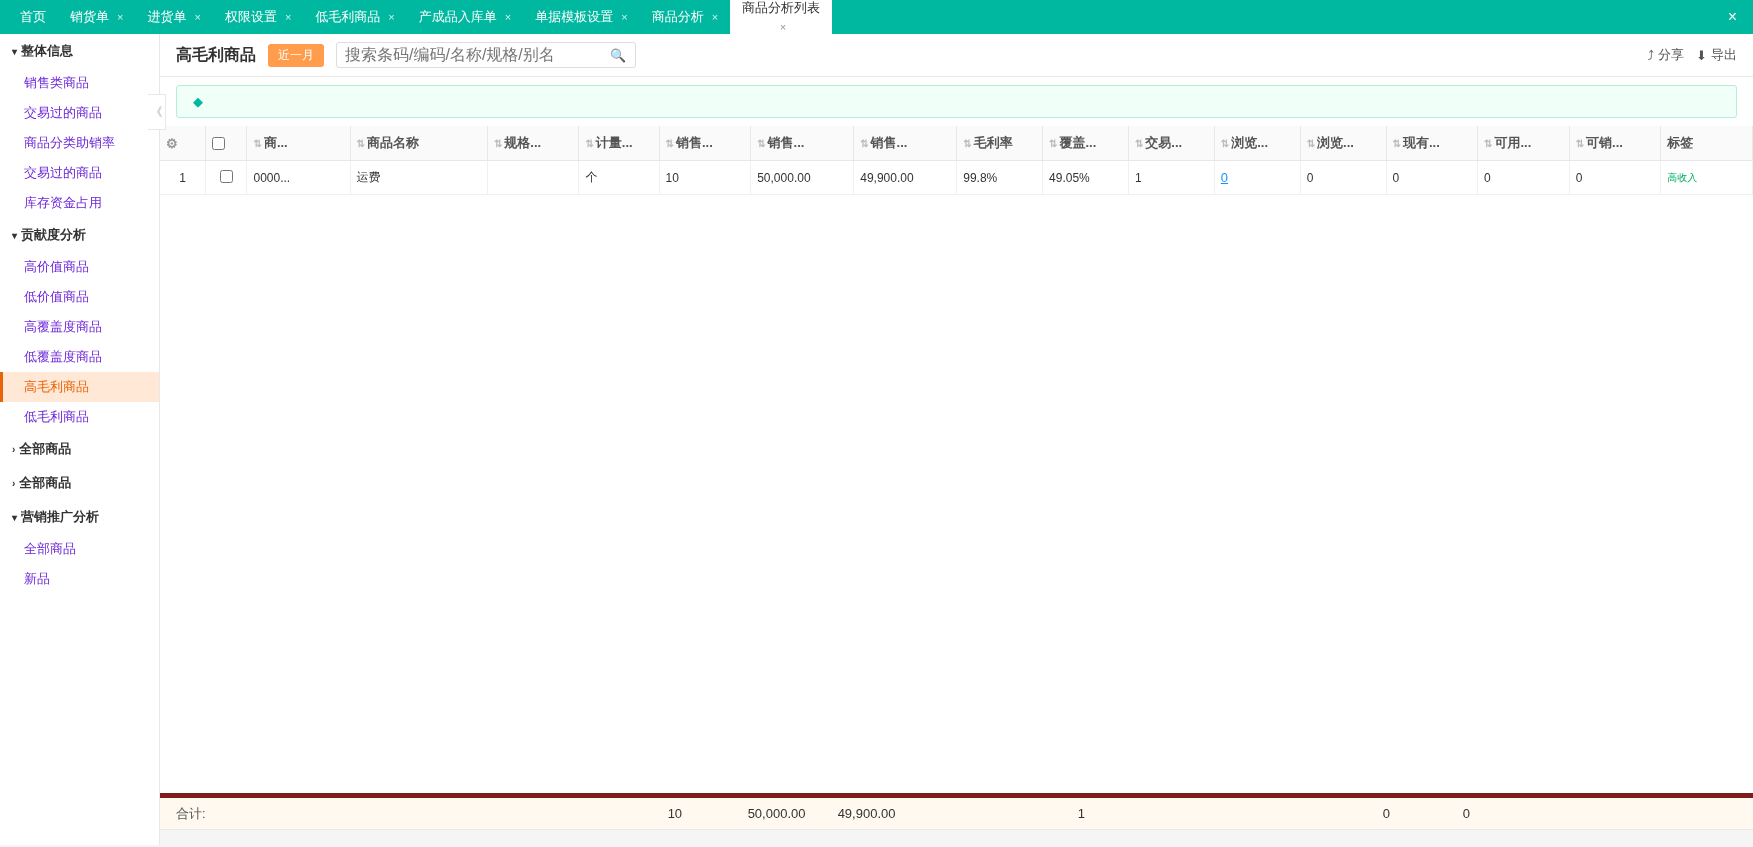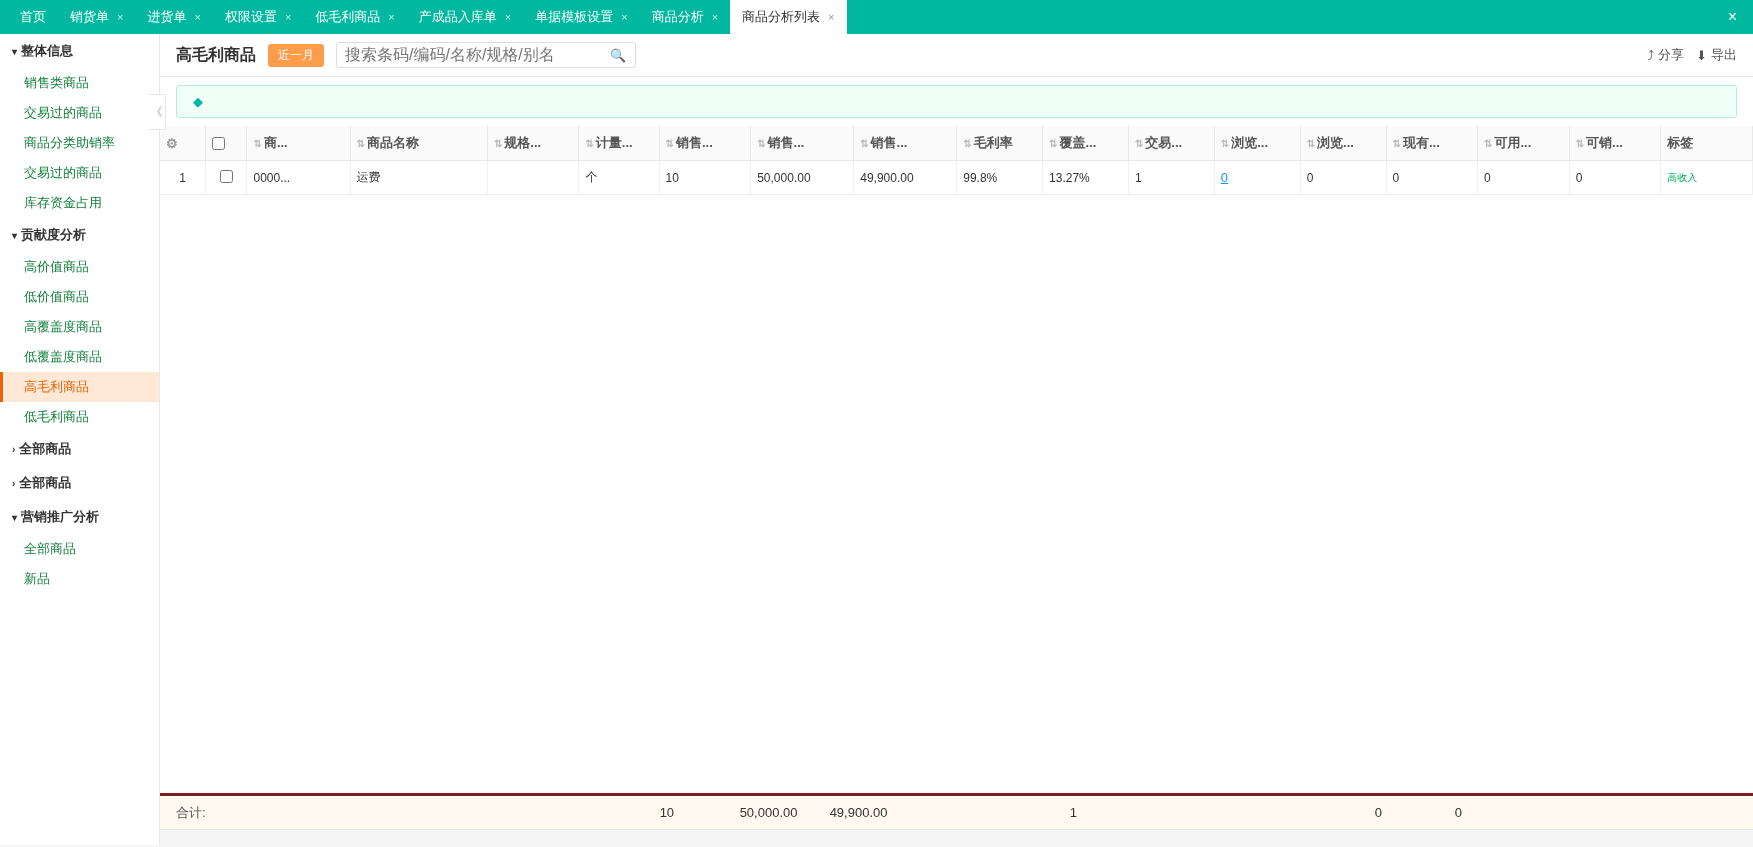--- a/index.html
+++ b/index.html
@@ -19,21 +19,21 @@
       padding: 0 12px;
       height: 36px;
       display: flex;
       align-items: center;
       cursor: pointer;
       white-space: nowrap;
       color: white;
       font-size: 13px;
       gap: 4px;
     }
-    .nav-tab.active { background: white; color: #333; border-radius: 0; }
+    .nav-tab.active { background: white; color: #333; border-radius: 0; flex-direction: column; }
     .nav-tab .close-x { font-size: 11px; color: rgba(255,255,255,0.8); cursor: pointer; margin-left: 4px; }
     .nav-tab.active .close-x { color: #999; }
     .nav-close-right { margin-left: auto; color: white; font-size: 16px; cursor: pointer; padding: 0 8px; }
 
     
     .main-layout {
       display: flex;
       height: calc(847px - 36px);
     }
 
@@ -51,21 +51,21 @@
       padding: 8px 12px;
       font-size: 12px;
       color: #333;
       cursor: pointer;
       font-weight: bold;
     }
     .sidebar-section-header .arrow { margin-right: 4px; font-size: 10px; }
     .sidebar-item {
       padding: 6px 12px 6px 24px;
       font-size: 12px;
-      color: #15803d;
+      color: #6d28d9;
       cursor: pointer;
       white-space: nowrap;
     }
     .sidebar-item.active { background: #ffe8d6; color: #e8640a; border-left: 3px solid #e8640a; padding-left: 21px; }
 
     
     .sidebar-collapse {
       position: absolute;
       left: 148px;
       top: 60px;
@@ -226,27 +226,27 @@
     .link-val { color: #1890ff; cursor: pointer; text-decoration: underline; }
 
     
     .footer-total {
       position: absolute;
       bottom: 16px;
       left: 160px;
       right: 0;
       height: 36px;
       background: #fff9f0;
-      border-top: 3px solid #7f1d1d;
+      border-top: 5px solid #7f1d1d;
       display: flex;
       align-items: center;
       padding: 0 16px;
       font-size: 12px;
       color: #333;
-      gap: 4px;
+      gap: 12px;
     }
     .total-label { color: #555; margin-right: 8px; }
     .total-cells {
       display: flex;
       flex: 1;
       gap: 0;
     }
     .total-cell {
       overflow: hidden;
       text-overflow: ellipsis;
@@ -521,21 +521,21 @@
               <input type="checkbox" style="">
             </td>
             <td class="col-code">0000...</td>
             <td class="col-name">运费</td>
             <td class="col-spec"></td>
             <td class="col-unit">个</td>
             <td class="col-sales-qty">10</td>
             <td class="col-sales-amt">50,000.00</td>
             <td class="col-sales-profit">49,900.00</td>
             <td class="col-profit-rate">99.8%</td>
-            <td class="col-coverage">13.27%</td>
+            <td class="col-coverage">49.05%</td>
             <td class="col-trade">1</td>
             <td class="col-browse1">
               <span class="link-val">0</span>
             </td>
             <td class="col-browse2">0</td>
             <td class="col-current">0</td>
             <td class="col-available">0</td>
             <td class="col-saleable">0</td>
             <td class="col-tag">
               <span class="tag-high">高收入</span>

